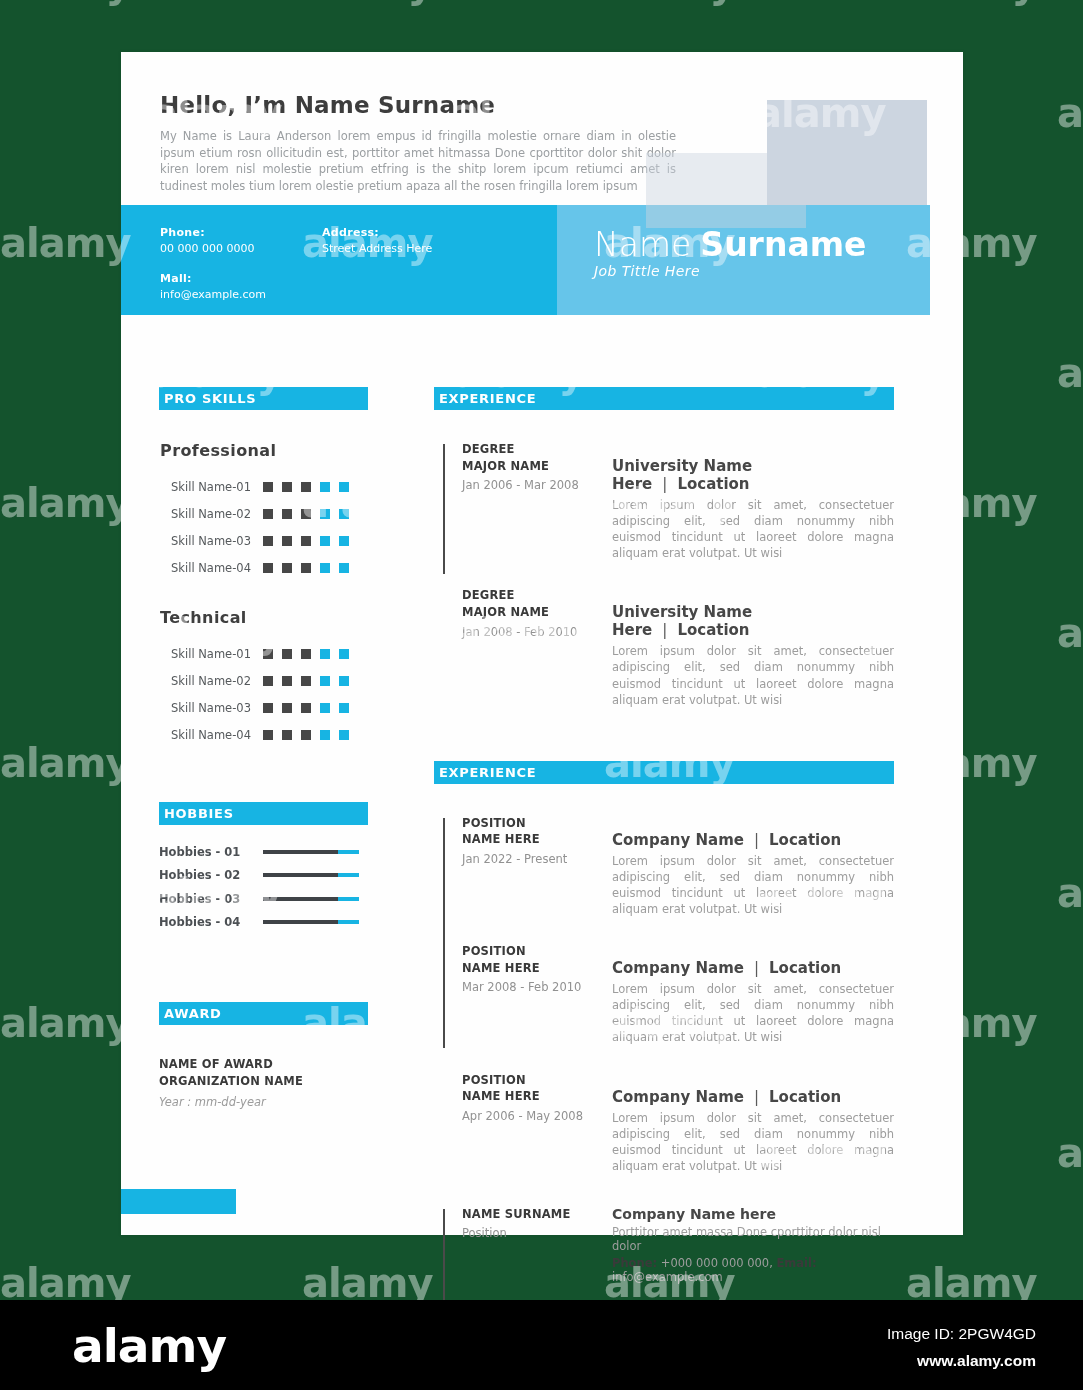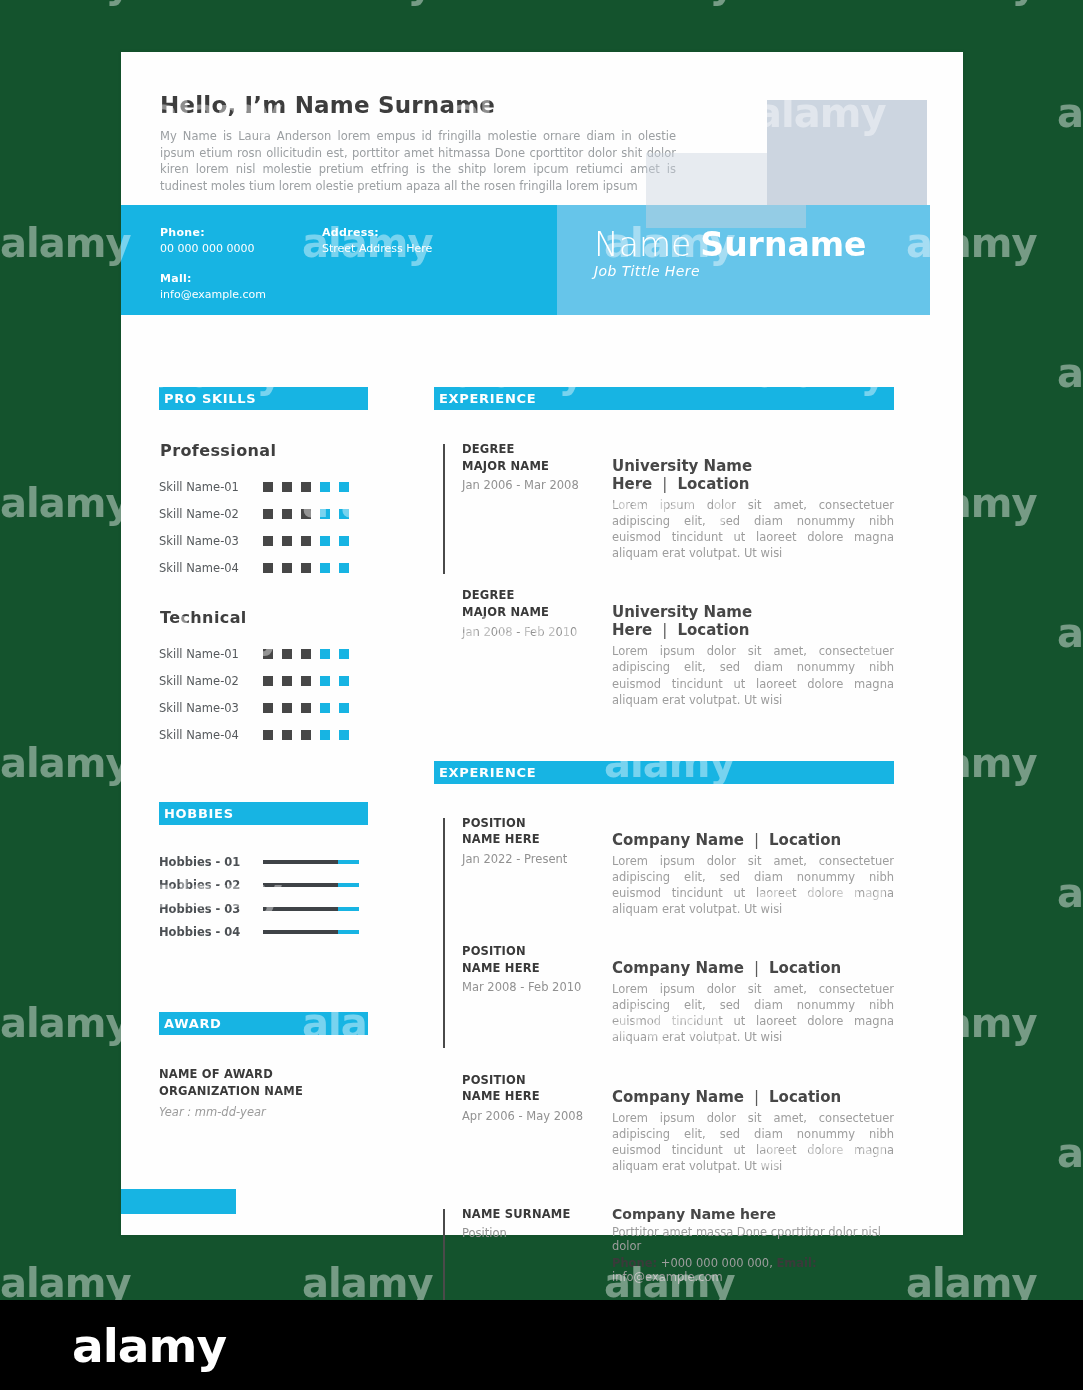--- a/index.html
+++ b/index.html
@@ -32,29 +32,29 @@
   .photo-overlay { position:absolute; left:646px; top:153px; width:160px; height:75px; background:rgba(204,213,224,0.45); z-index:2; }
 
   .left-col  { position:absolute; left:38px;  top:335px; width:209px; }
   .right-col { position:absolute; left:313px; top:335px; width:460px; }
 
   .section-bar { height:23px; background:#17b4e3; color:#fff; font-size:13px; font-weight:700;
                  letter-spacing:0.7px; line-height:23px; padding-left:5px; }
 
   .subhead { margin:31px 0 13px 1px; font-size:16px; font-weight:700; color:#3f3f3f; letter-spacing:0.4px; }
   .subhead.second { margin-top:27px; }
-  .skill-row { display:flex; align-items:center; height:27px; }
+  .skill-row { display:flex; align-items:center; height:27px;text-align:center; }
   .skill-label { width:104px; font-size:11.5px; color:#55595c; }
   .squares { display:flex; gap:9px; }
   .sq { width:10px; height:10px; }
   .sq.dark { background:#474747; }
   .sq.accent { background:#17b4e3; }
 
   .hobbies-bar { margin-top:54px; }
-  .hobby-rows { margin-top:25px; }
+  .hobby-rows { margin-top:15px; }
   .hobby-row { display:flex; align-items:center; height:23.5px; }
   .hobby-label { width:104px; font-size:11.5px; font-weight:600; color:#4c5054; }
   .hbar { position:relative; width:96px; height:4px; display:flex; }
   .hbar .hb-dark { background:#3f4347; height:4px; }
   .hbar .hb-accent { background:#17b4e3; height:4px; }
 
   .award-bar { margin-top:68px; }
   .award-name { margin-top:31px; font-size:11.5px; font-weight:700; color:#3a3a3a; line-height:1.5; letter-spacing:0.2px; }
   .award-year { margin-top:4px; font-size:11.5px; color:#9b9b9b;font-style:italic; }
 
@@ -413,14 +413,18 @@
       </div>
     </div>
 
     <div class="bottom-accent"></div>
   </div>
 
   <div class="photo-overlay"></div>
 
   <div class="alamy-bar">
     <div class="alamy-logo">alamy</div>
+    <div class="alamy-right">
+      <div>Image ID: 2PGW4GD</div>
+      <div class="site">www.alamy.com</div>
+    </div>
   </div>
 </div>
 
 </body></html>

